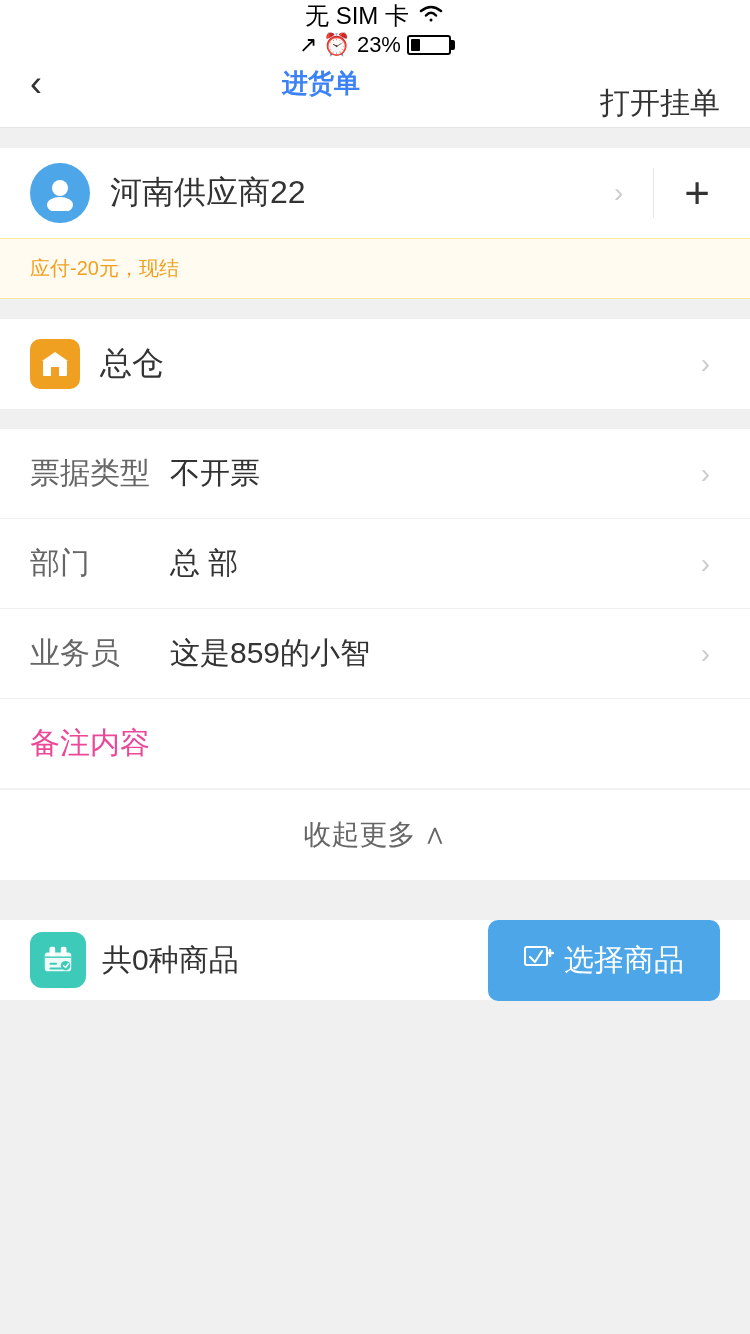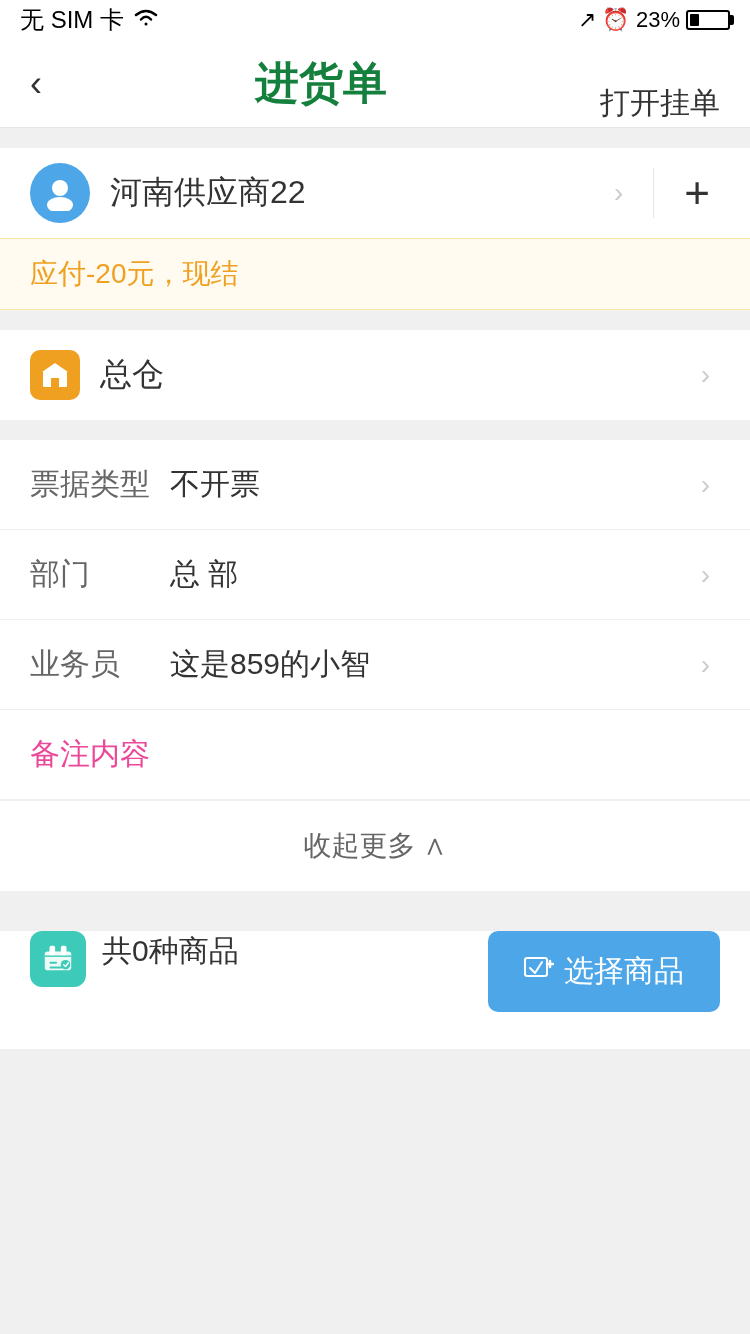--- a/index.html
+++ b/index.html
@@ -16,20 +16,21 @@
     .status-bar {
       width: 750px;
       height: 40px;
       background: #fff;
       display: flex;
       align-items: center;
       justify-content: space-between;
       padding: 0 20px;
       font-size: 24px;
       color: #000;
+      flex-direction: column;
     }
     .status-left { display: flex; align-items: center; gap: 8px; }
     .status-center { font-size: 28px; font-weight: 500; }
     .status-right { display: flex; align-items: center; gap: 6px; font-size: 22px; }
     .battery {
       width: 44px; height: 20px;
       border: 2px solid #000;
       border-radius: 3px;
       position: relative;
       display: inline-flex;
@@ -64,23 +65,23 @@
       justify-content: space-between;
       padding: 0 30px;
       border-bottom: 1px solid #e5e5e5;
     }
     .nav-back {
       font-size: 36px;
       color: #333;
       cursor: pointer;
     }
     .nav-title {
-      font-size: 44px;
+      font-size: 26px;
       font-weight: 600;
-      color: #15803d;
+      color: #3b82f6;
     }
     .nav-action {
       font-size: 30px;
       color: #333;
       cursor: pointer;
       margin-top: 40px;
     }
 
     
     .section-gap {
@@ -129,21 +130,21 @@
       font-size: 44px;
       color: #333;
       cursor: pointer;
       padding: 0 10px;
     }
 
     
     .notice-banner {
       background: #fffbf0;
       padding: 16px 30px;
-      font-size: 28px;
+      font-size: 20px;
       color: #f0a020;
       border-top: 1px solid #fde8a0;
       border-bottom: 1px solid #fde8a0;
     }
 
     
     .form-section {
       background: #fff;
     }
     .form-row {
@@ -201,23 +202,23 @@
       font-size: 28px;
       color: #666;
       border-top: 1px solid #f0f0f0;
       cursor: pointer;
     }
 
     
     .bottom-toolbar {
       background: #fff;
       display: flex;
-      align-items: flex-start;
+      align-items: center;
       padding: 0 30px;
-      height: 118px;
+      height: 80px;
       margin-top: 20px;
     }
     .product-icon {
       width: 56px;
       height: 56px;
       border-radius: 12px;
       background: #3ecab8;
       display: flex;
       align-items: center;
       justify-content: center;

